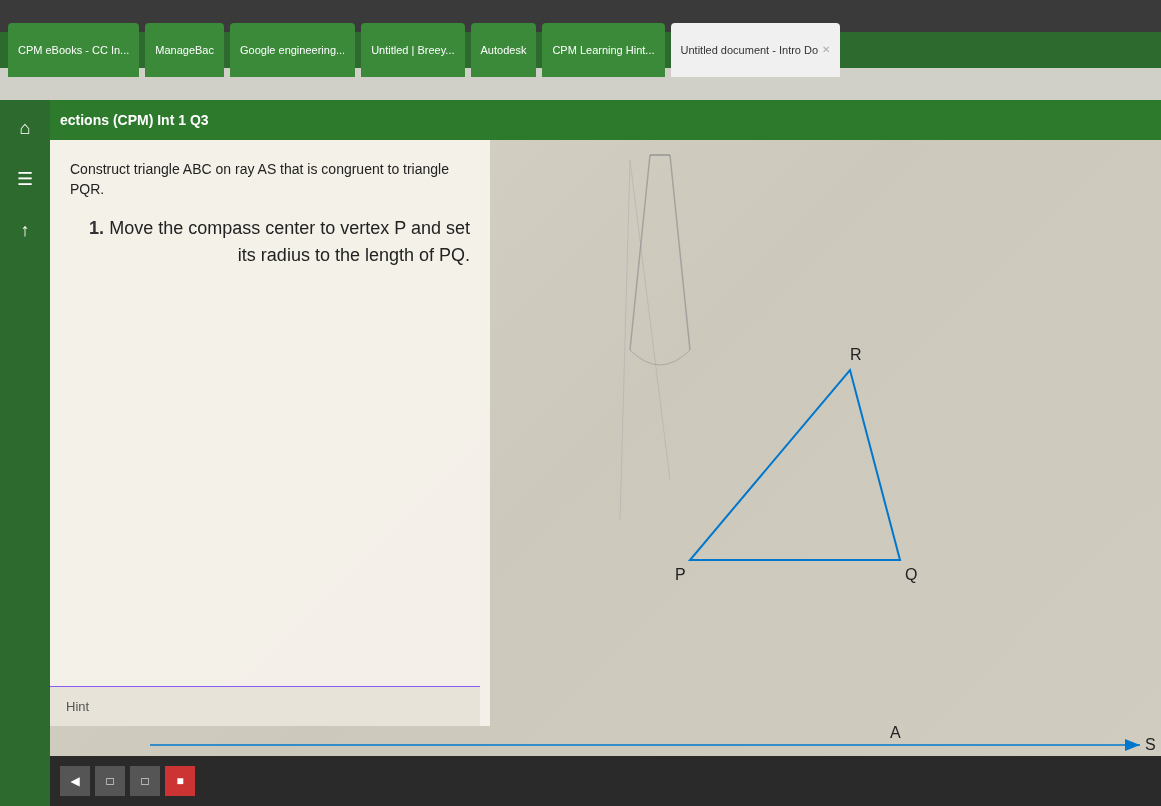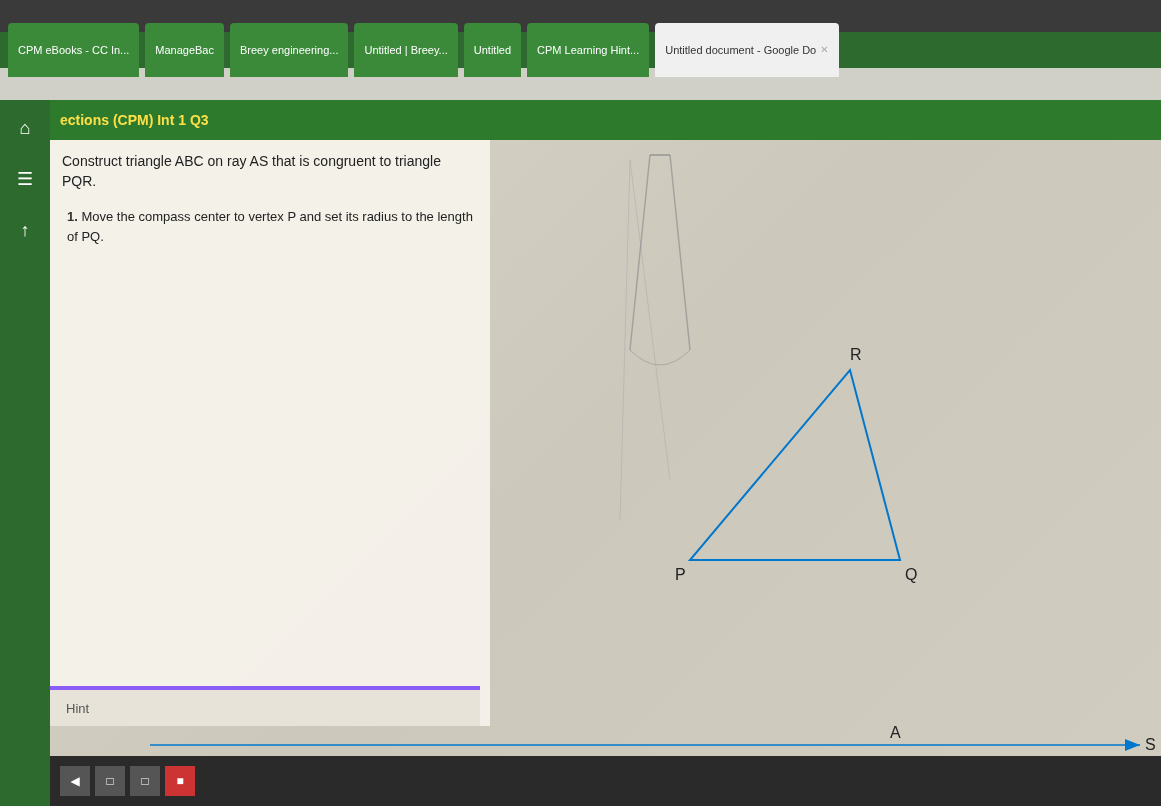--- a/index.html
+++ b/index.html
@@ -80,36 +80,37 @@
     }
 
     
     .question-panel {
       position: absolute;
       left: 50px;
       top: 140px;
       width: 440px;
       bottom: 80px;
       background: rgba(245, 242, 235, 0.95);
-      padding: 12px;
+      padding: 20px;
       z-index: 5;
     }
 
     .question-title {
       font-size: 14px;
       color: #222;
       margin-bottom: 16px;
       line-height: 1.4;
     }
 
     .question-step {
-      font-size: 13px;
+      font-size: 18px;
       color: #222;
       line-height: 1.5;
       margin-left: 5px;
+      text-align: right;
     }
 
     .step-number {
       font-weight: bold;
       color: #333;
     }
 
     
     .canvas-area {
       position: absolute;
@@ -128,21 +129,21 @@
     }
 
     
     .hint-bar {
       position: absolute;
       bottom: 80px;
       left: 50px;
       width: 430px;
       height: 40px;
       background: rgba(230,225,215,0.9);
-      border-top: 4px solid #8b5cf6;
+      border-top: 1px solid #8b5cf6;
       display: flex;
       align-items: center;
       padding: 0 16px;
       z-index: 10;
     }
 
     
     .intro-btn {
       position: absolute;
       bottom: 20px;
@@ -190,52 +191,52 @@
       right: 0;
       height: 40px;
       background: #2d7a2d;
       display: flex;
       align-items: center;
       padding: 0 12px 0 60px;
       z-index: 8;
     }
 
     .page-header-title {
-      color: #fde047;
+      color: #ffffff;
       font-size: 14px;
       font-weight: bold;
     }
   </style>
 </head>
 <body>
 
 <div class="browser-top">
 </div>
 
 <div class="tab-bar">
   <div class="tab-item">
     <span>CPM eBooks - CC In...</span>
   </div>
   <div class="tab-item">
     <span>ManageBac</span>
   </div>
   <div class="tab-item">
-    <span>Breey engineering...</span>
+    <span>Google engineering...</span>
   </div>
   <div class="tab-item">
     <span>Untitled | Breey...</span>
   </div>
   <div class="tab-item">
-    <span>Untitled</span>
+    <span>Autodesk</span>
   </div>
   <div class="tab-item">
     <span>CPM Learning Hint...</span>
   </div>
   <div class="tab-item active">
-    <span>Untitled document - Google Do</span>
+    <span>Untitled document - Intro Do</span>
     <span class="tab-close">✕</span>
   </div>
 </div>
 
 <div class="page-header">
   <span class="page-header-title">ections (CPM) Int 1 Q3</span>
 </div>
 
 <div class="sidebar">
   <div class="sidebar-icon">⌂</div>

